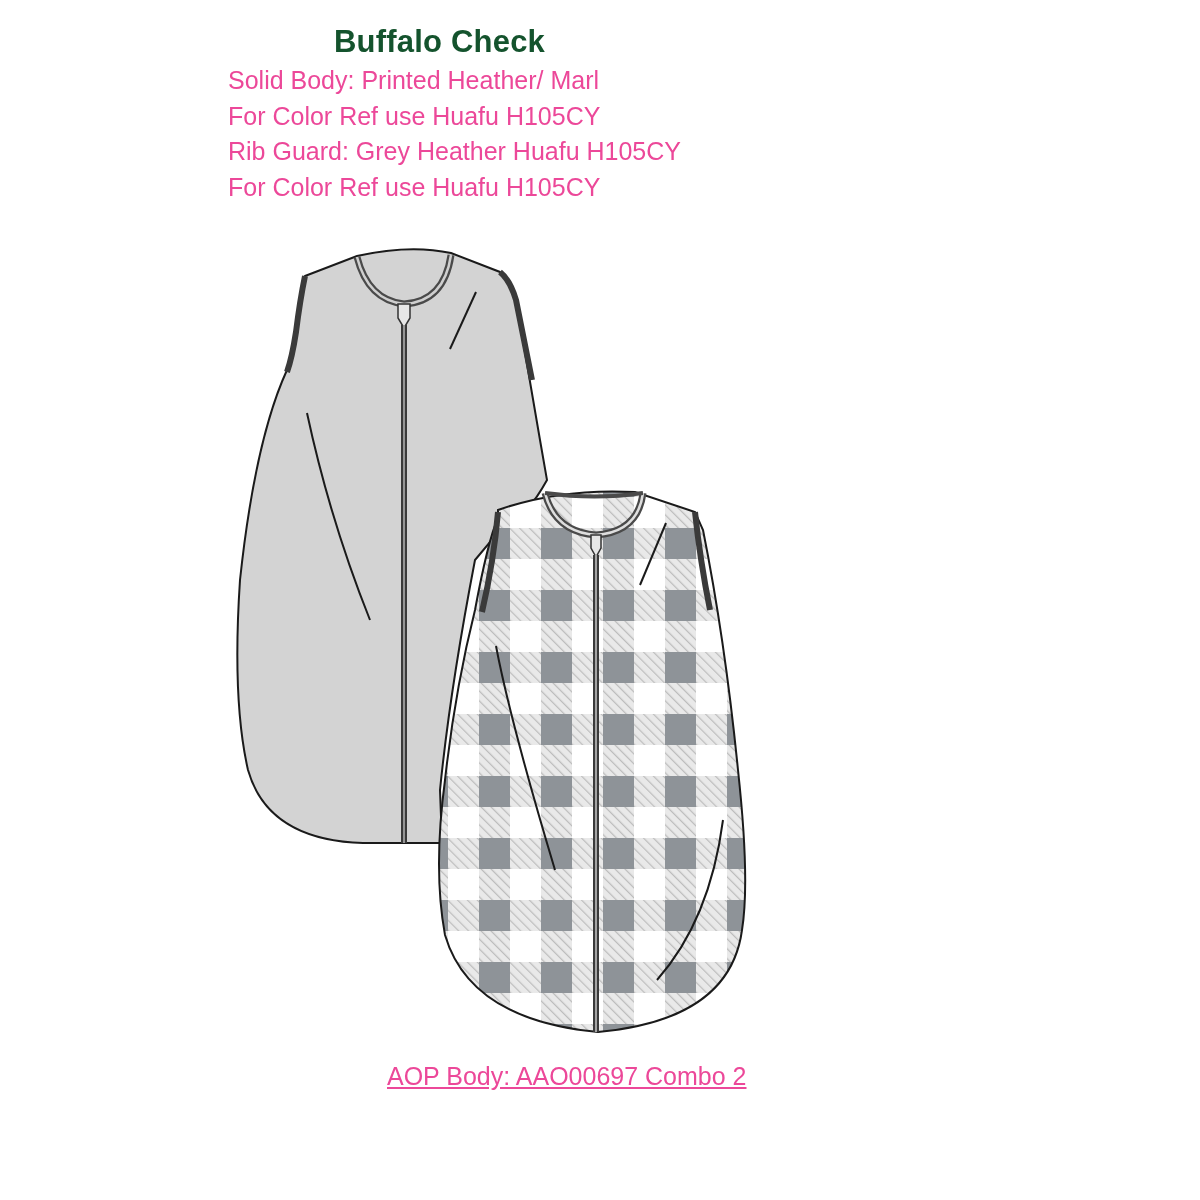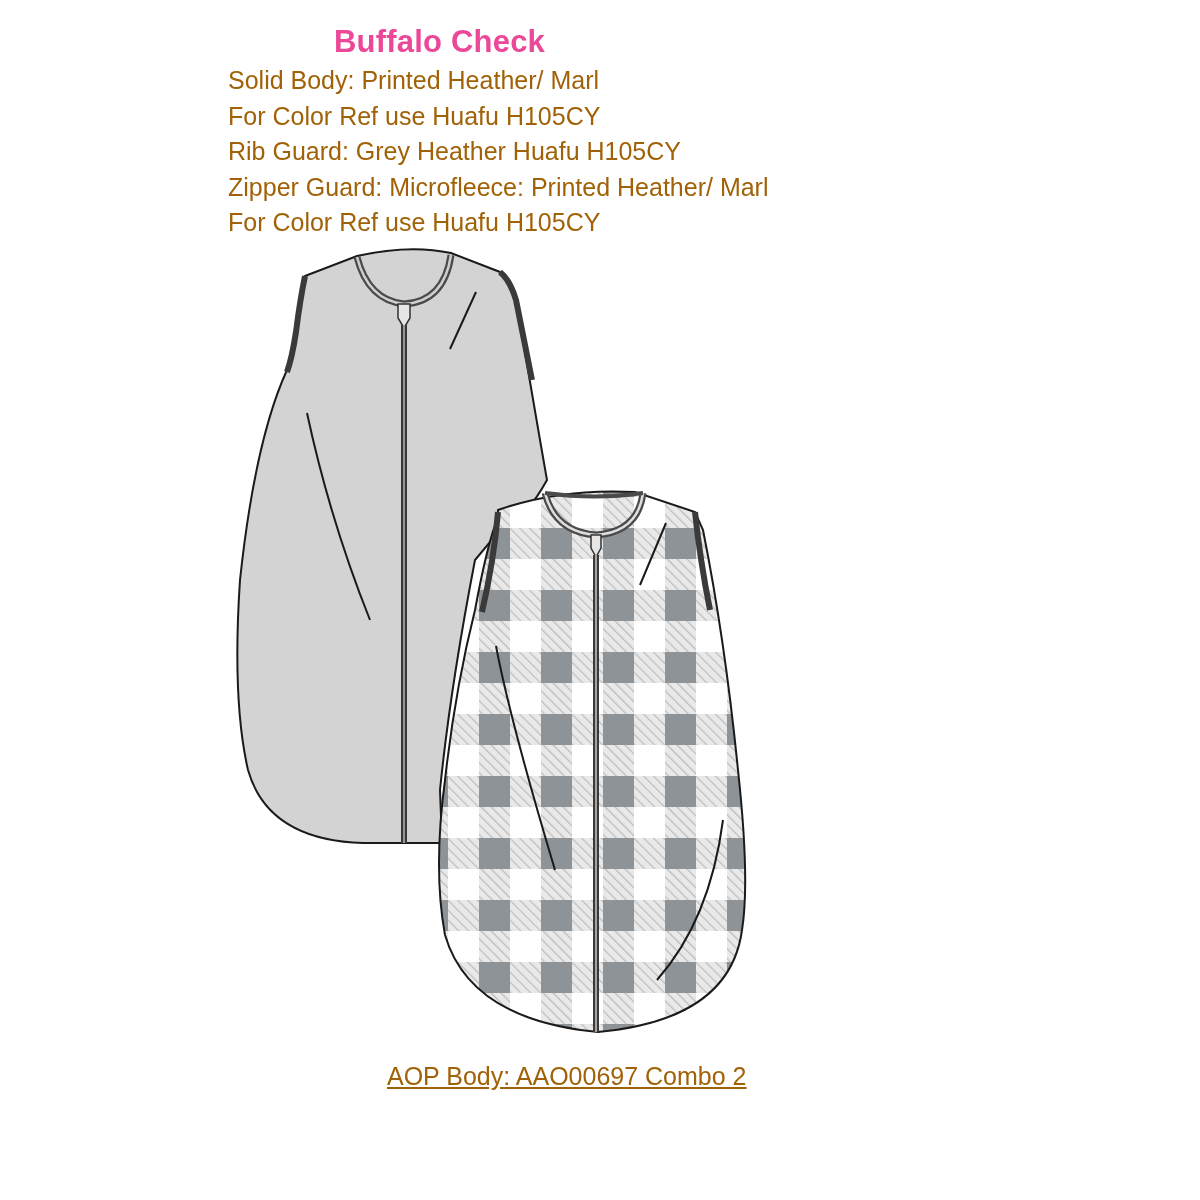--- a/index.html
+++ b/index.html
@@ -1,20 +1,20 @@
 <!DOCTYPE html>
 <html><head>
 <meta charset="utf-8">
 <style>
   html, body { margin: 0; padding: 0; background: #ffffff; }
   body { width: 1200px; height: 1200px; position: relative; overflow: hidden;
          font-family: "Liberation Sans", "DejaVu Sans", sans-serif; }
   .title { position: absolute; left: 334px; top: 24px; font-size: 31px; font-weight: bold;
-           color: #ec4899; letter-spacing: 0.2px; }
-  .spec-block { position: absolute; font-size: 25px; color: #a16207; line-height: 35.5px; }
+           color: #14532d; letter-spacing: 0.2px; }
+  .spec-block { position: absolute; font-size: 25px; color: #ec4899; line-height: 35.5px; }
   .spec-top { left: 228px; top: 63px; }
   .spec-bottom { left: 387px; top: 1059px; text-decoration: underline; }
   .spec-line { white-space: pre; }
   .art { position: absolute; left: 0; top: 0; width: 1200px; height: 1200px; }
 </style>
 </head>
 <body>
 
 <svg class="art" viewBox="0 0 1200 1200" xmlns="http://www.w3.org/2000/svg">
   <defs>
@@ -72,19 +72,18 @@
     <path d="M 723 820 Q 710 920 657 980" fill="none" stroke="#1a1a1a" stroke-width="2"></path>
   </g>
 </svg>
 
 <div class="title">Buffalo Check</div>
 
 <div class="spec-block spec-top">
   <div class="spec-line">Solid Body: Printed Heather/ Marl</div>
   <div class="spec-line">For Color Ref use Huafu H105CY</div>
   <div class="spec-line">Rib Guard: Grey Heather Huafu H105CY</div>
-  <div class="spec-line">Zipper Guard: Microfleece: Printed Heather/ Marl</div>
   <div class="spec-line">For Color Ref use Huafu H105CY</div>
 </div>
 
 <div class="spec-block spec-bottom">
   <div class="spec-line">AOP Body: AAO00697 Combo 2</div>
 </div>
 
 </body></html>

